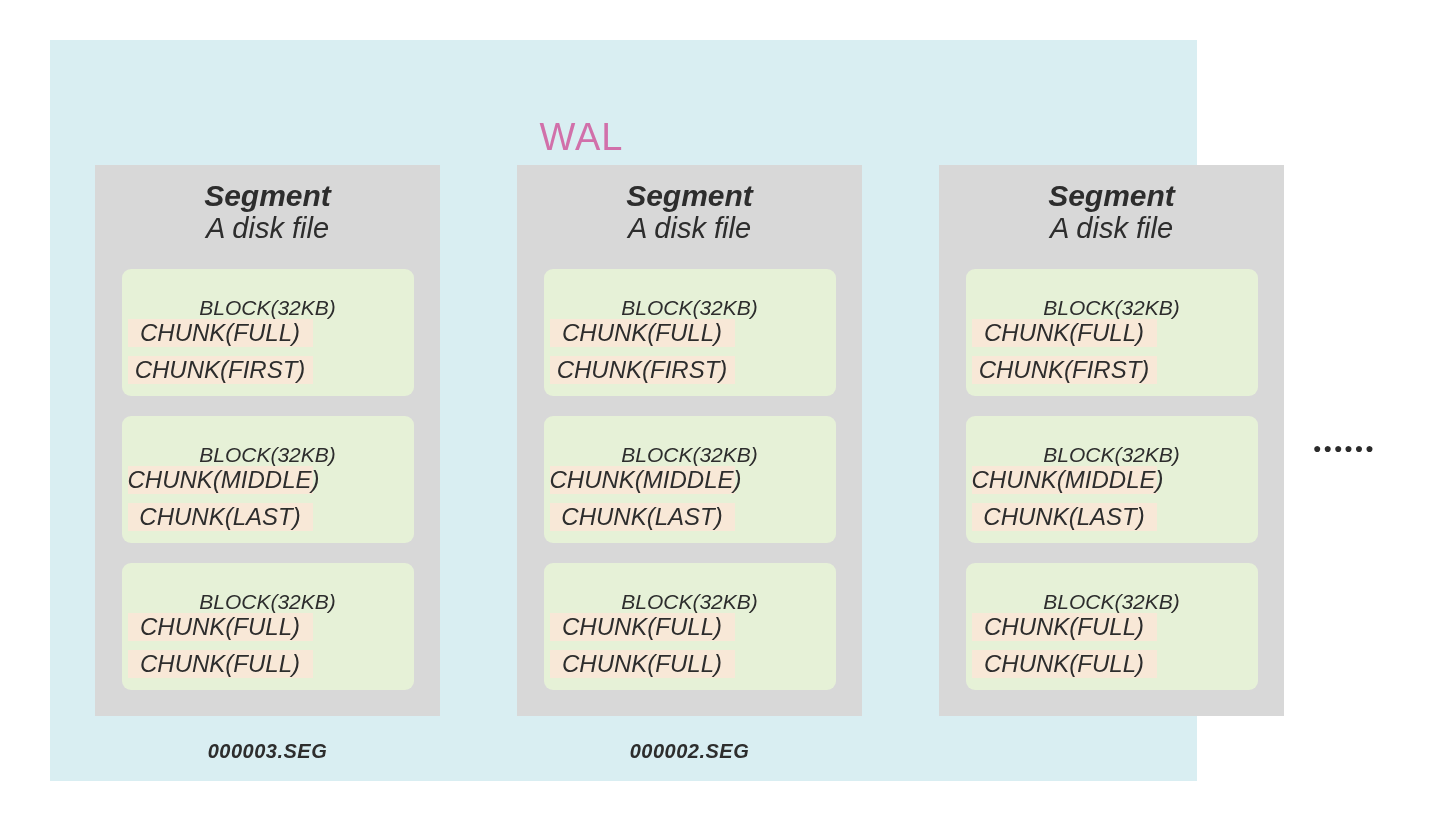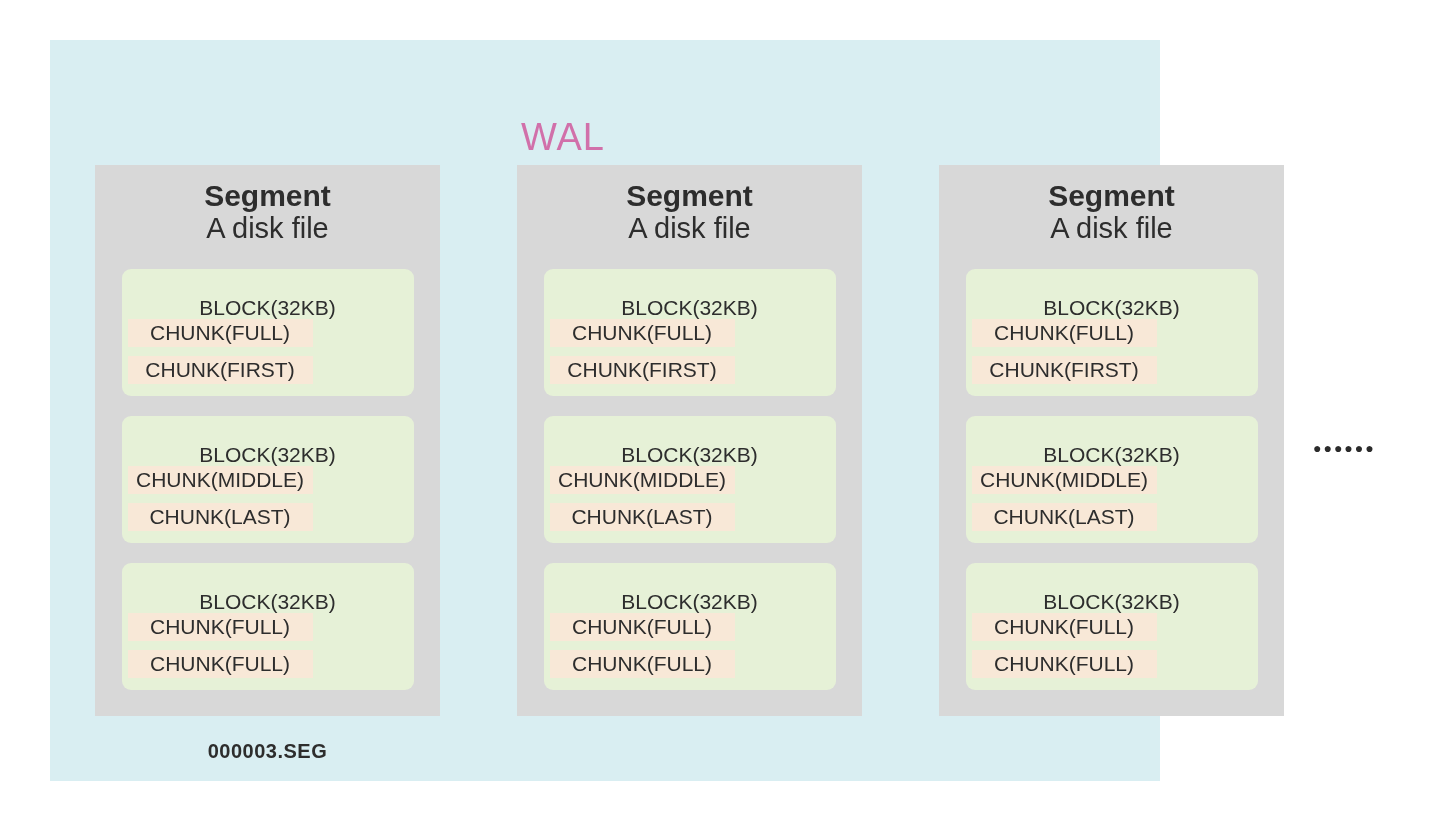--- a/index.html
+++ b/index.html
@@ -15,38 +15,40 @@
     font-family: "Liberation Sans", sans-serif;
     color: var(--color-text, #2d2d2d);
   }
   .wal-box {
     position: absolute;
     left: 50px;
     top: 40px;
     width: 1110px;
     height: 741px;
     background: var(--color-background, #d9eef2);
+    padding-left: 37px;
   }
   .wal-title {
     position: absolute;
     top: 76px;
     left: 0;
     width: 100%;
     text-align: center;
     transform: translateX(-42px);
     font-size: 38px;
     line-height: 42px;
     font-weight: 400;
     letter-spacing: 1px;
     color: var(--color-title, #d170aa);
   }
   .segment-col {
     position: absolute;
     top: 125px;
     width: 345px;
+    font-style: italic;
   }
   .seg-0 { left: 45px; }
   .seg-1 { left: 467px; }
   .seg-2 { left: 889px; }
   .segment-box {
     height: 551px;
     background: var(--color-segment, #d8d8d8);
     box-sizing: border-box;
   }
   .segment-title {
@@ -76,21 +78,21 @@
     text-align: center;
     font-size: 21px;
     line-height: 23px;
   }
   .chunk {
     width: 185px;
     height: 28px;
     margin-left: 6px;
     background: var(--color-chunk, #f8e8d7);
     text-align: center;
-    font-size: 21px;
+    font-size: 24px;
     line-height: 28px;
   }
   .chunk + .chunk {
     margin-top: 9px;
   }
   .segment-filename {
     margin-top: 24px;
     text-align: center;
     font-size: 20px;
     font-weight: 700;
@@ -150,20 +152,21 @@
         <div class="block-label">BLOCK(32KB)</div>
         <div class="chunk">CHUNK(MIDDLE)</div>
         <div class="chunk">CHUNK(LAST)</div>
       </div>
       <div class="block">
         <div class="block-label">BLOCK(32KB)</div>
         <div class="chunk">CHUNK(FULL)</div>
         <div class="chunk">CHUNK(FULL)</div>
       </div>
     </div>
+    <div class="segment-filename">000002.SEG</div>
   </div>
 
   <div class="segment-col seg-2">
     <div class="segment-box">
       <div class="segment-title">Segment</div>
       <div class="segment-subtitle">A disk file</div>
       <div class="block">
         <div class="block-label">BLOCK(32KB)</div>
         <div class="chunk">CHUNK(FULL)</div>
         <div class="chunk">CHUNK(FIRST)</div>

